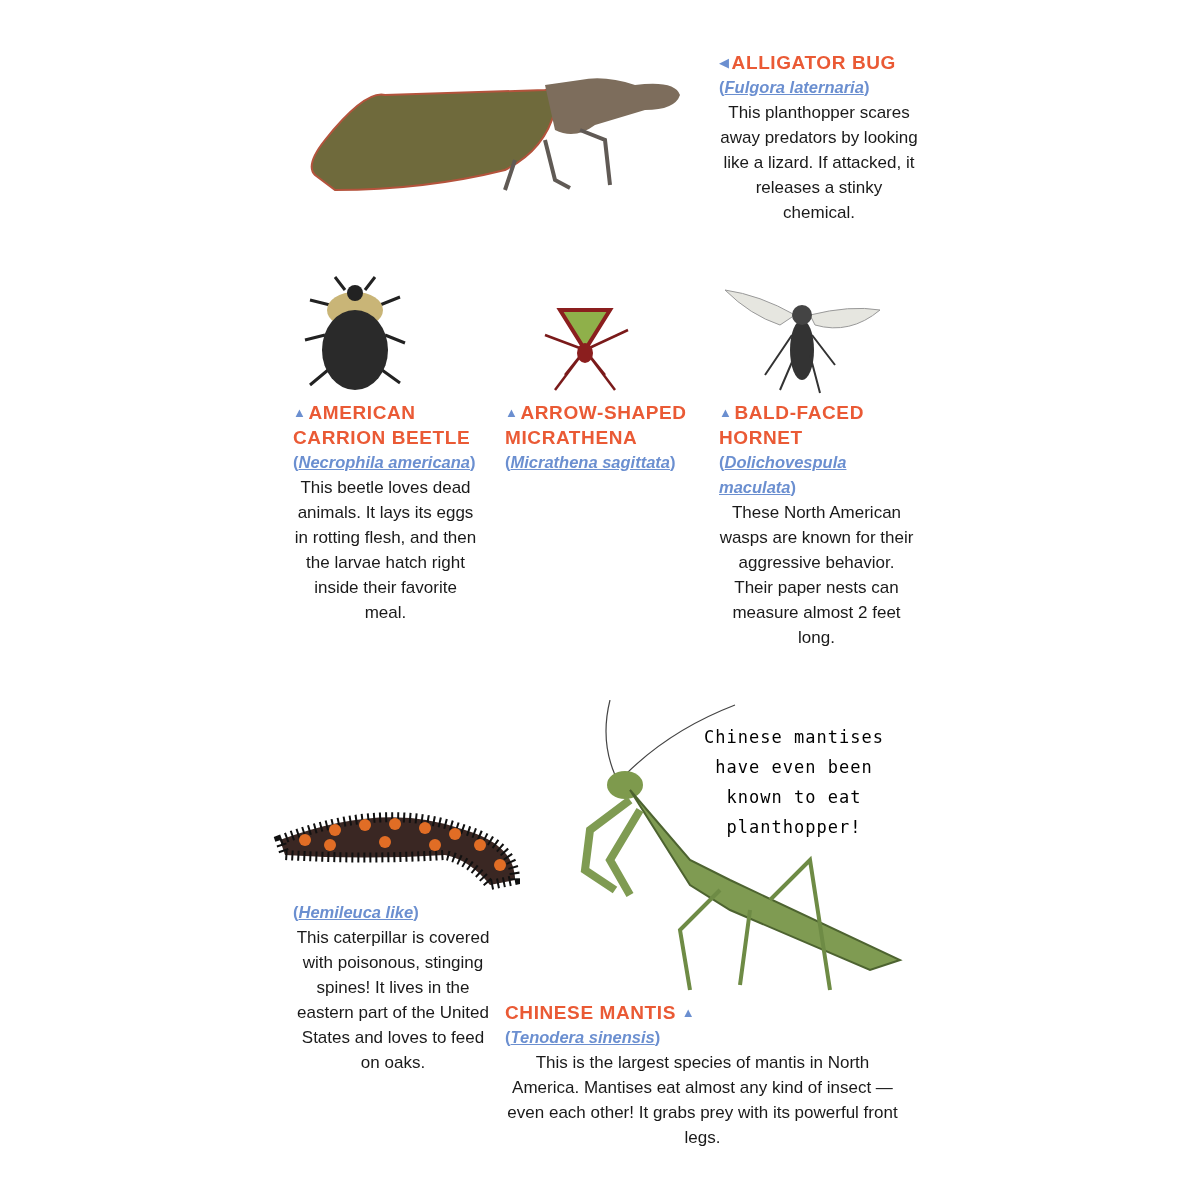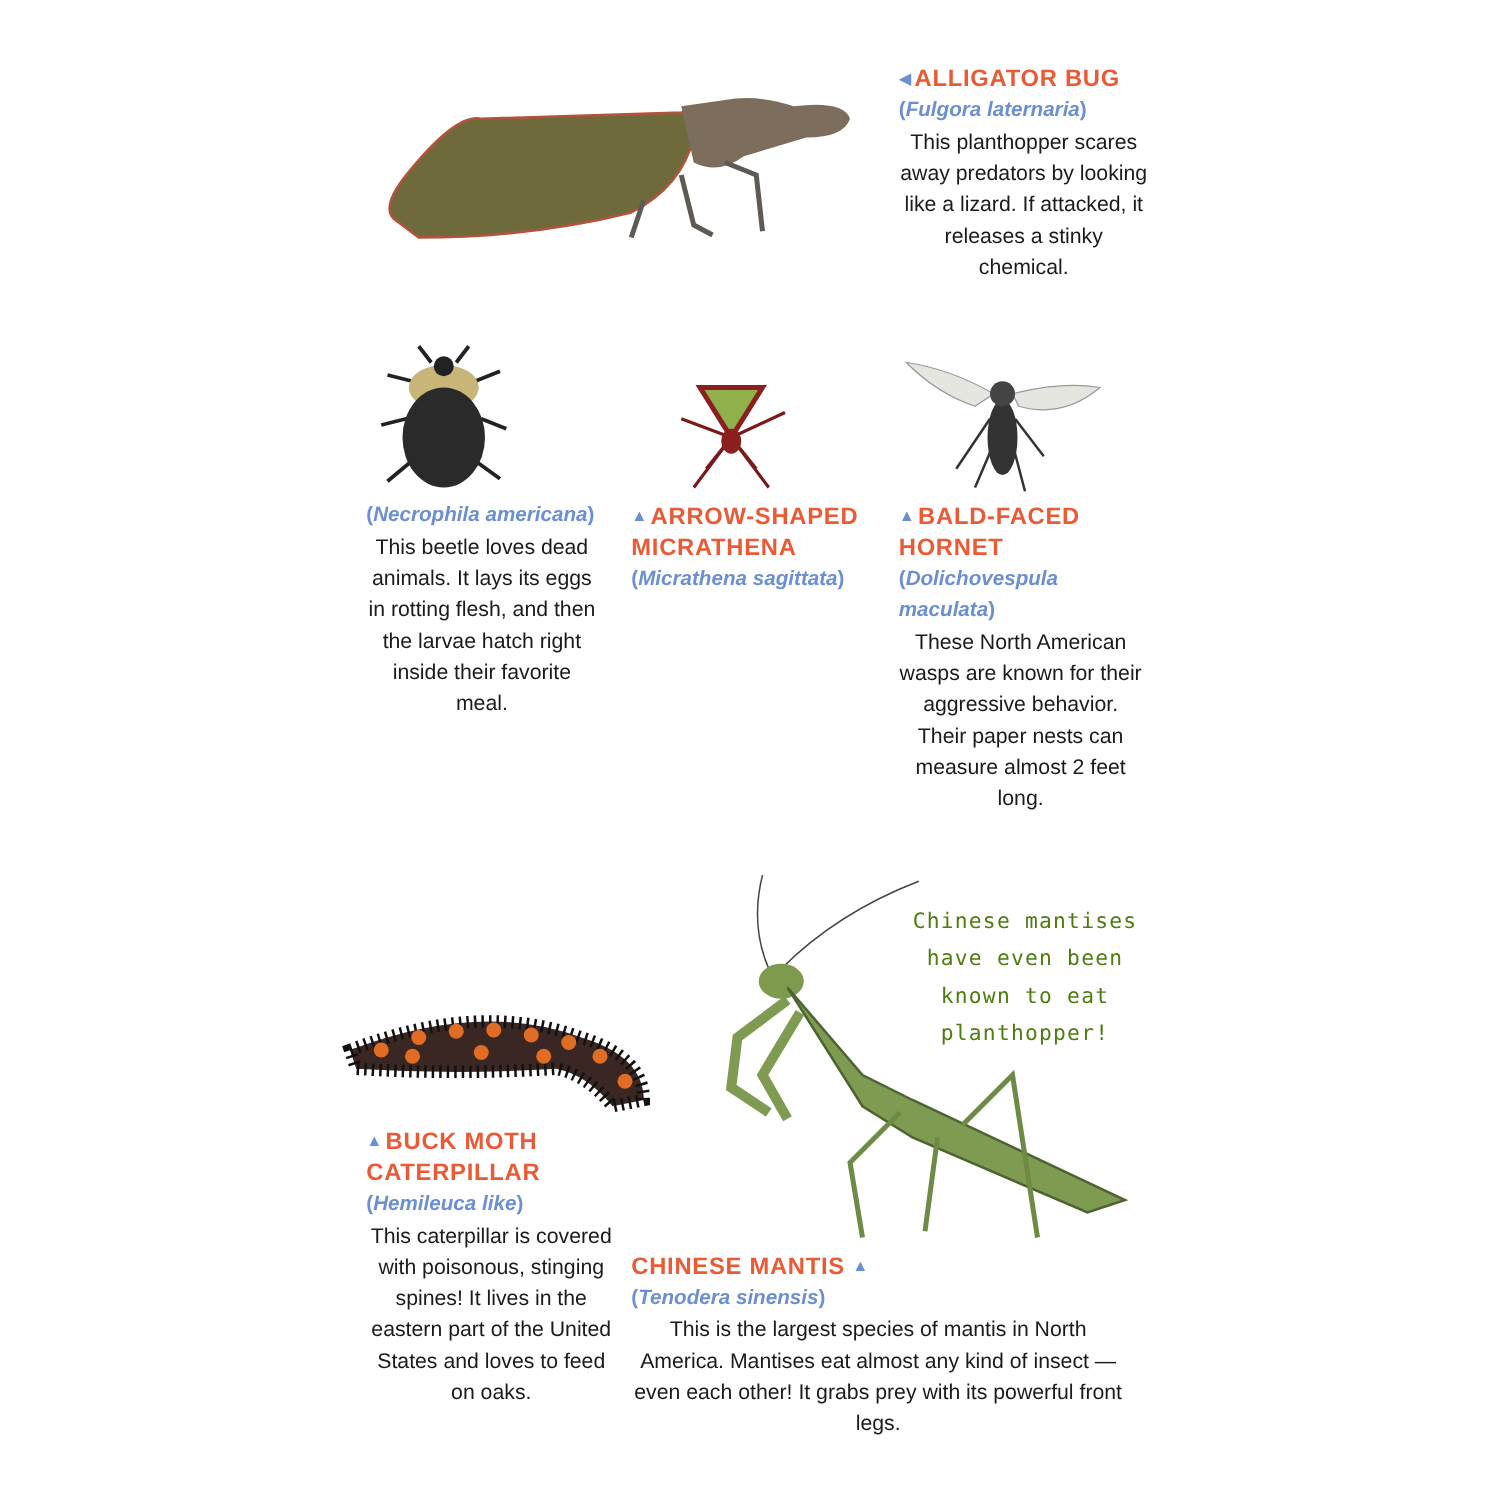--- a/index.html
+++ b/index.html
@@ -2,24 +2,24 @@
 <html><head>
 <meta charset="utf-8">
 <style>
   html, body { margin:0; padding:0; background:#ffffff; }
   body { width:1200px; height:1200px; position:relative; overflow:hidden;
          font-family:"Liberation Sans", "DejaVu Sans", sans-serif; }
   .entry { position:absolute; }
   .title { color:#ea5a35; font-weight:bold; font-size:19px; line-height:25px; letter-spacing:0.6px; }
   .arrow { color:#6b8fd0; font-size:13px; vertical-align:2px; margin-right:2px; }
   .sci { color:#6b8fd0; font-weight:bold; font-style:normal; font-size:16.5px; line-height:25px; }
-  .sci i { font-style:italic; }
+  .sci i { font-style:italic;text-decoration:underline; }
   .desc { color:#1a1a1a; font-size:17px; line-height:25px;text-align:center; }
-  .note { position:absolute; left:730px; top:722px; width:180px; text-align:center;
-          color:#4d7c0f; font-family:"DejaVu Sans Mono", monospace; font-size:17px; line-height:30px; letter-spacing:1px; }
+  .note { position:absolute; left:704px; top:722px; width:180px; text-align:center;
+          color:#000000; font-family:"DejaVu Sans Mono", monospace; font-size:17px; line-height:30px; letter-spacing:1px; }
   .illus { position:absolute; }
 </style>
 </head>
 <body>
 
 <svg class="illus" style="left:305px;top:70px" width="380" height="130" viewBox="0 0 380 130">
   <path d="M10 105 Q0 95 20 70 Q60 20 80 25 L240 20 Q260 15 250 40 Q240 80 200 100 Q120 120 30 120 Z" fill="#6f6a3c" stroke="#b4533c" stroke-width="2"></path>
   <path d="M240 15 L275 10 Q300 5 330 15 Q370 10 375 25 Q370 40 340 40 L290 55 Q270 70 250 60 Z" fill="#7d6d5c"></path>
   <path d="M210 90 L200 120 M240 70 L250 110 L265 118 M275 60 L300 70 L305 115" stroke="#605a55" stroke-width="4" fill="none"></path>
 </svg>
@@ -70,37 +70,37 @@
   <path d="M150 190 L110 230 L120 290 M200 200 L240 160 L260 290 M180 210 L170 285" stroke="#6e8b45" stroke-width="4" fill="none"></path>
 </svg>
 
 <div class="entry" style="left:719px;top:50px;width:200px">
   <div class="title"><span class="arrow">◀</span><span>ALLIGATOR BUG</span></div>
   <div class="sci"><span>(</span><i>Fulgora laternaria</i><span>)</span></div>
   <div class="desc">This planthopper scares away predators by looking like a lizard. If attacked, it releases a stinky chemical.</div>
 </div>
 
 <div class="entry" style="left:293px;top:400px;width:185px">
+  <div class="title"><span class="arrow">▲</span><span>AMERICAN CARRION BEETLE</span></div>
   <div class="sci"><span>(</span><i>Necrophila americana</i><span>)</span></div>
   <div class="desc">This beetle loves dead animals. It lays its eggs in rotting flesh, and then the larvae hatch right inside their favorite meal.</div>
 </div>
 
 <div class="entry" style="left:505px;top:400px;width:195px">
   <div class="title"><span class="arrow">▲</span><span>ARROW-SHAPED MICRATHENA</span></div>
   <div class="sci"><span>(</span><i>Micrathena sagittata</i><span>)</span></div>
 </div>
 
 <div class="entry" style="left:719px;top:400px;width:195px">
   <div class="title"><span class="arrow">▲</span><span>BALD-FACED HORNET</span></div>
   <div class="sci"><span>(</span><i>Dolichovespula maculata</i><span>)</span></div>
   <div class="desc">These North American wasps are known for their aggressive behavior. Their paper nests can measure almost 2 feet long.</div>
 </div>
 
 <div class="entry" style="left:293px;top:900px;width:200px">
-  <div class="title"><span class="arrow">▲</span><span>BUCK MOTH CATERPILLAR</span></div>
   <div class="sci"><span>(</span><i>Hemileuca like</i><span>)</span></div>
   <div class="desc">This caterpillar is covered with poisonous, stinging spines! It lives in the eastern part of the United States and loves to feed on oaks.</div>
 </div>
 
 <div class="entry" style="left:505px;top:1000px;width:395px">
   <div class="title"><span>CHINESE MANTIS</span> <span class="arrow">▲</span></div>
   <div class="sci"><span>(</span><i>Tenodera sinensis</i><span>)</span></div>
   <div class="desc">This is the largest species of mantis in North America. Mantises eat almost any kind of insect — even each other! It grabs prey with its powerful front legs.</div>
 </div>
 

